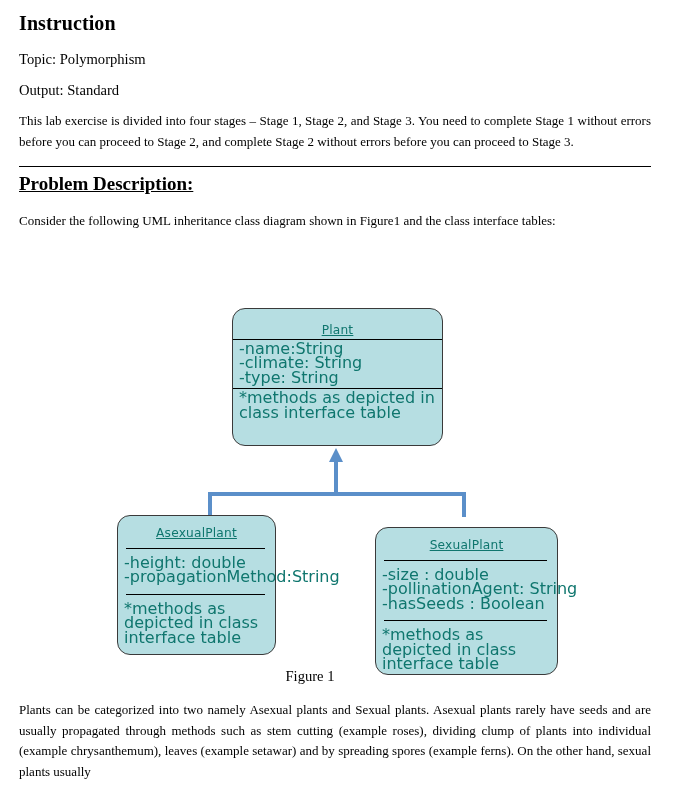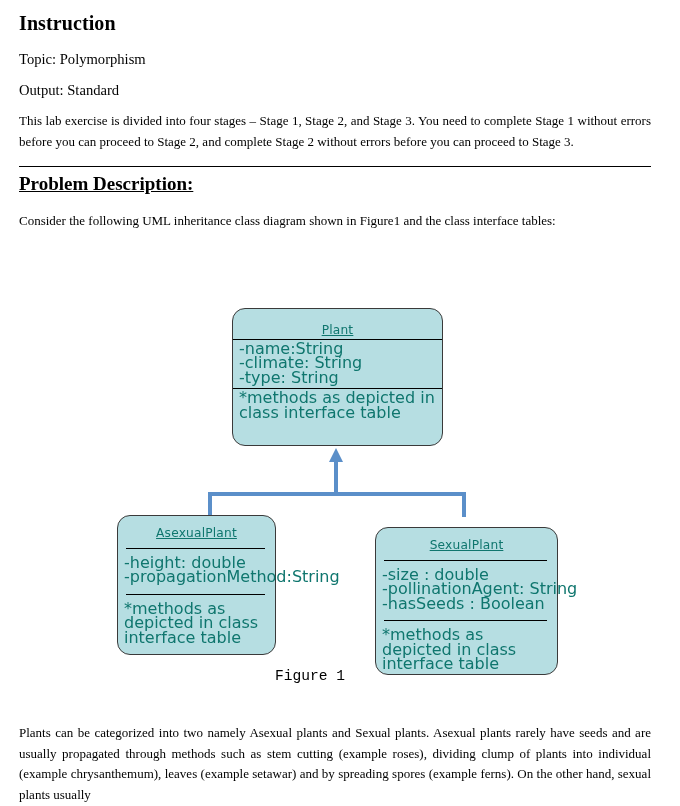--- a/index.html
+++ b/index.html
@@ -183,27 +183,27 @@
     border-bottom: 14px solid #5b8fc9;
     z-index: 2;
   }
 
   .figure-caption {
     position: absolute;
     left: 0;
     top: 668px;
     width: 620px;
     text-align: center;
-    font-family: Liberation Mono, monospace;
+    font-family: Liberation Serif, serif;
     font-size: 14.6px;
   }
   .bottom-para {
     position: absolute;
     left: 19px;
-    top: 723px;
+    top: 700px;
     width: 632px;
   }
 </style>
 </head>
 <body>
 
 <div class="page">
 
   <div class="content">
 

